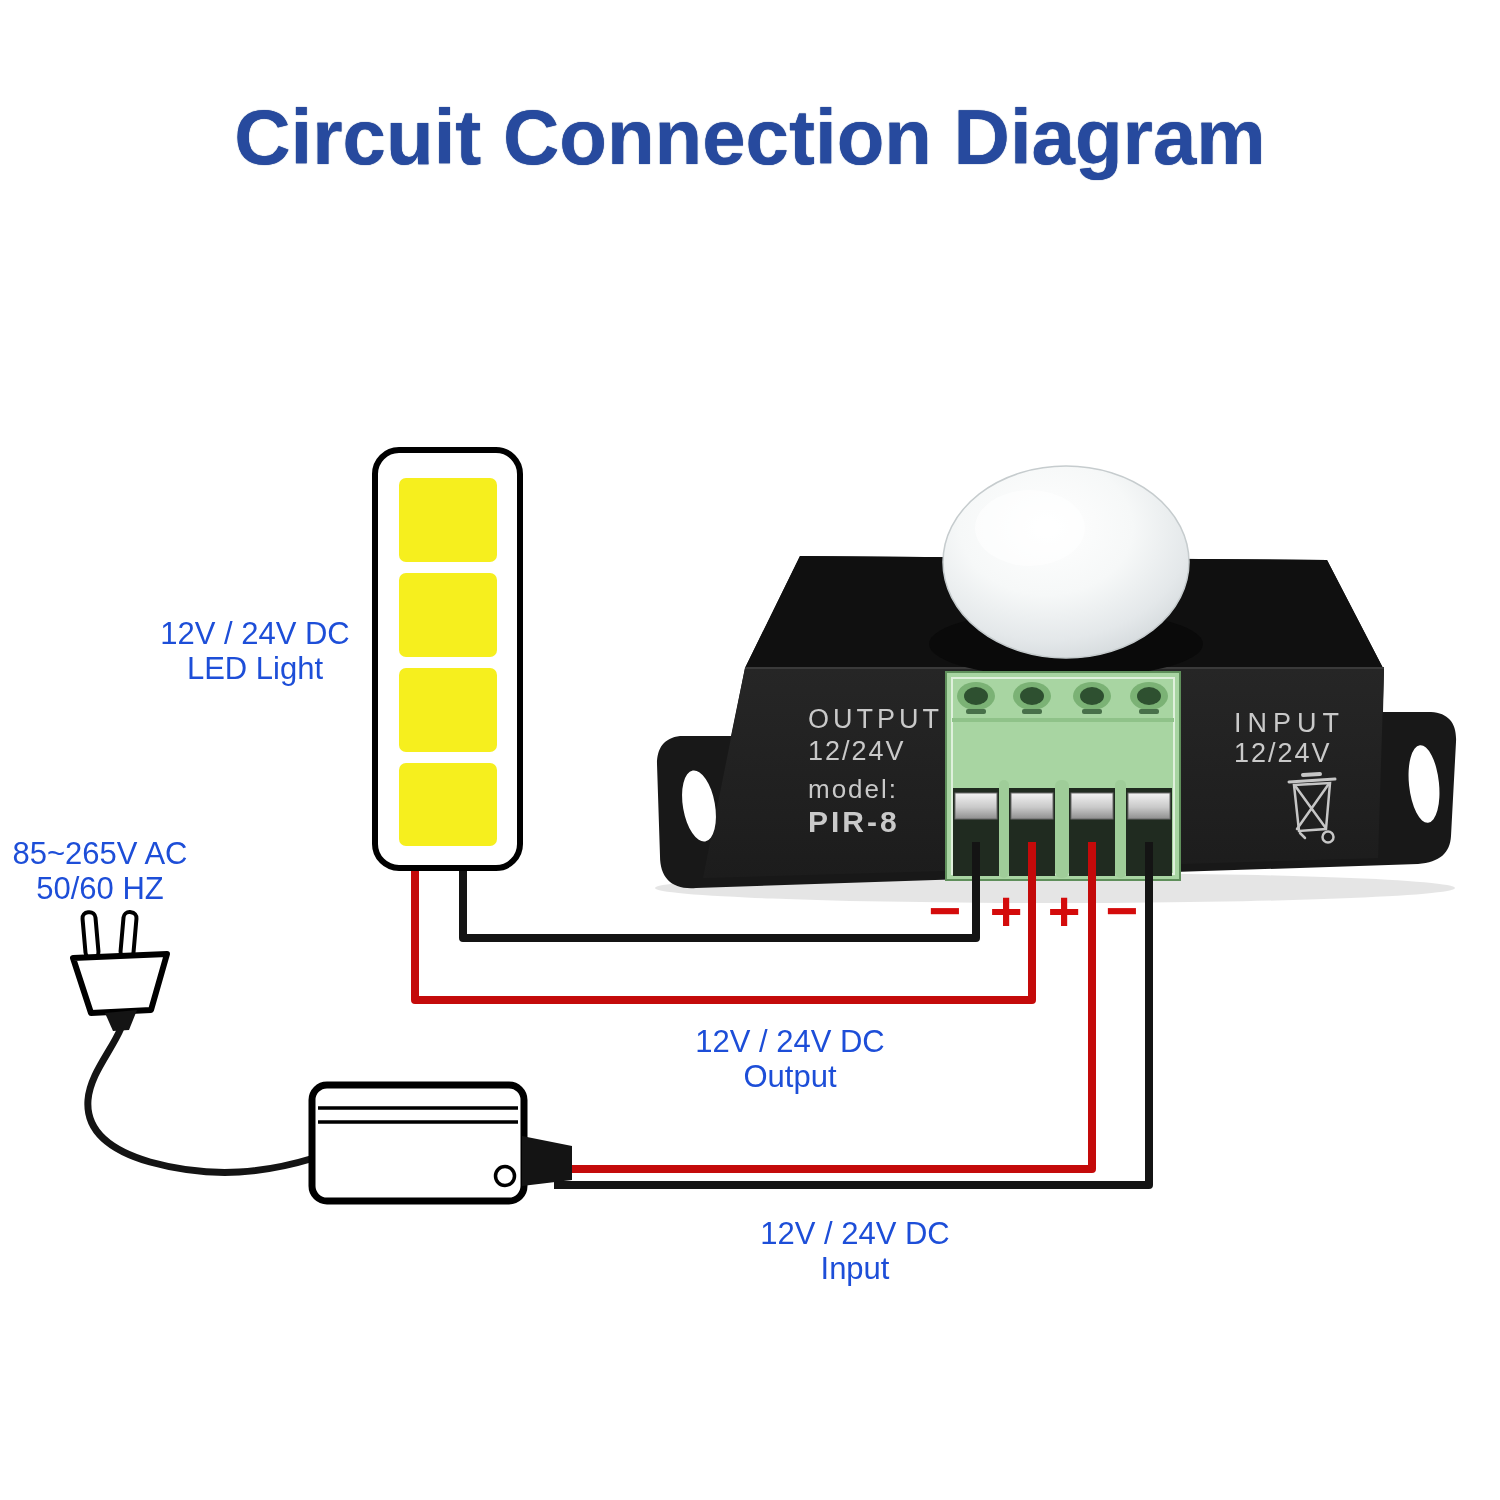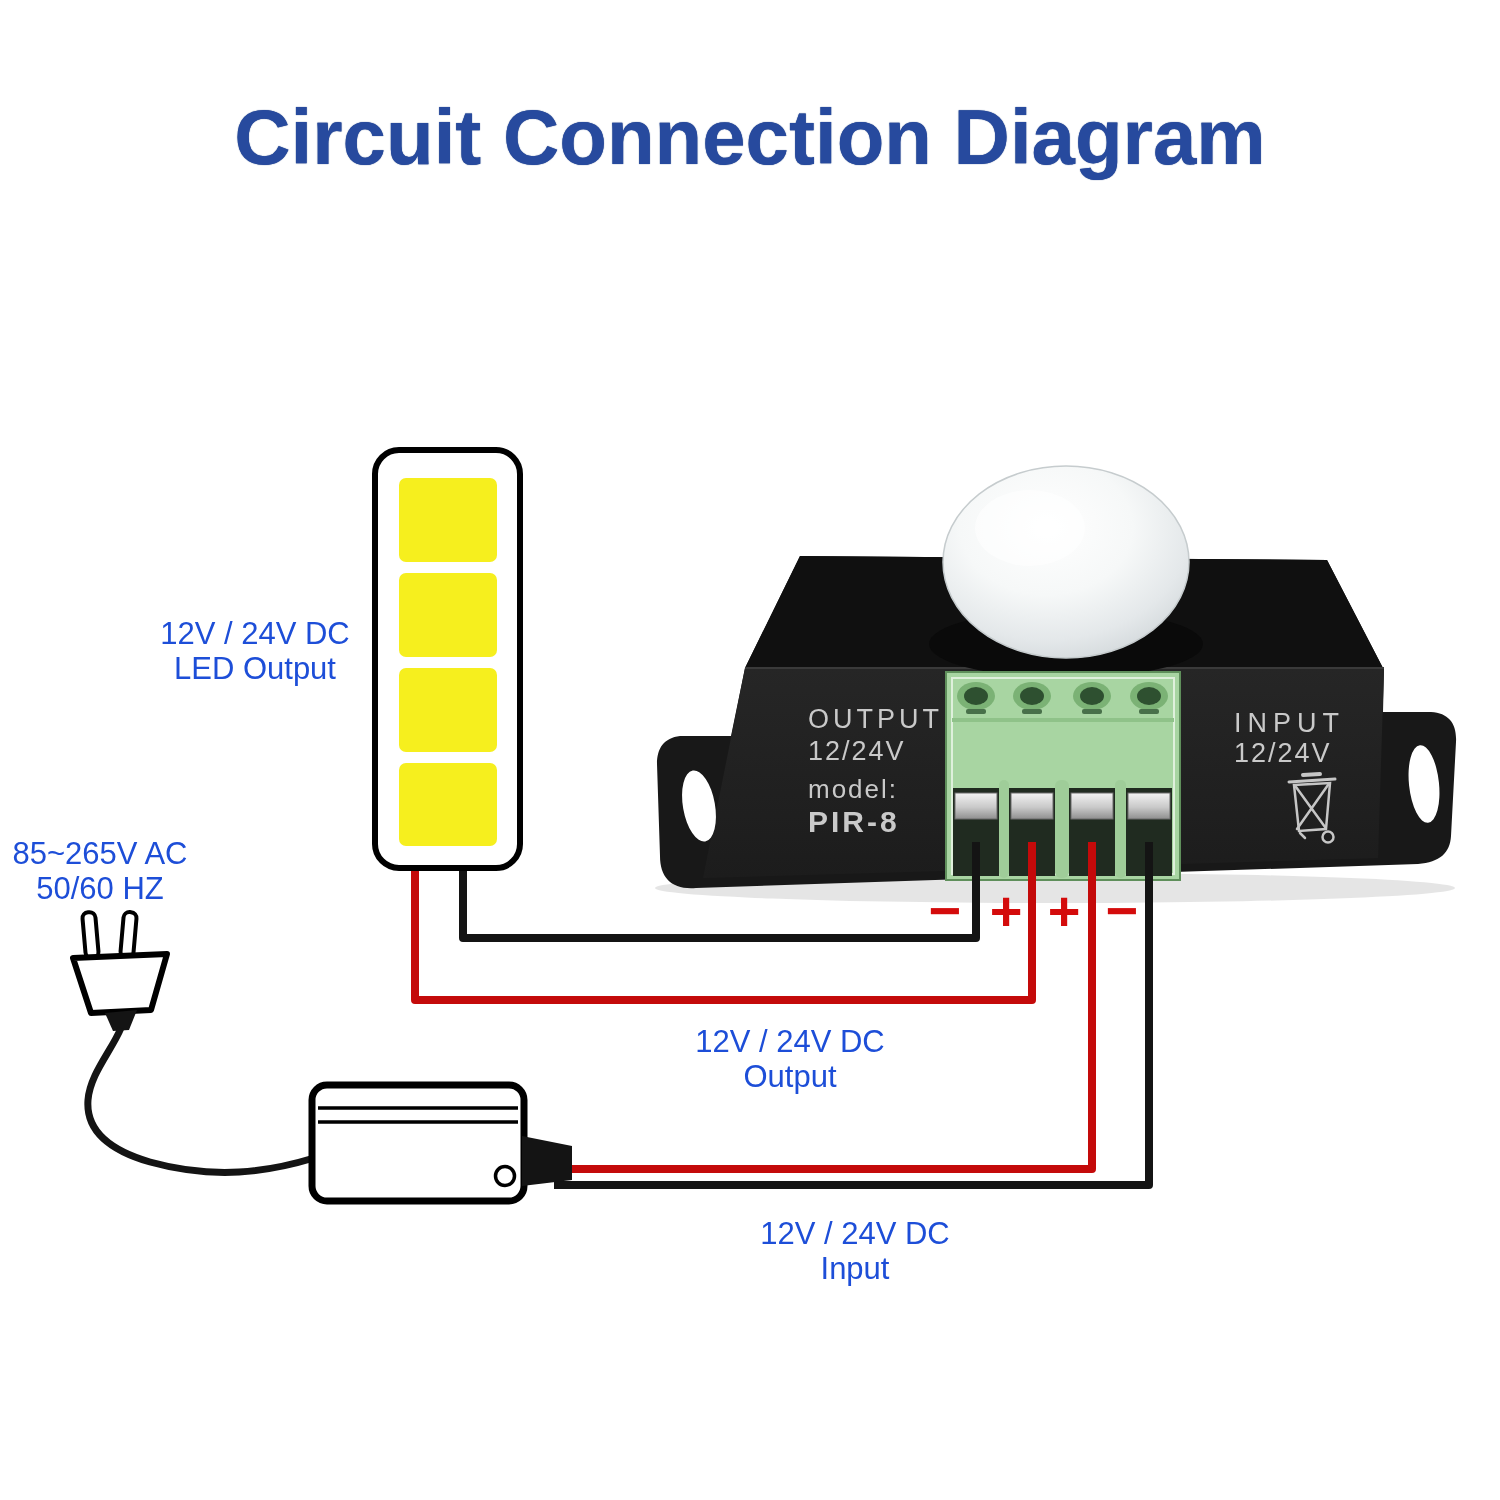--- a/index.html
+++ b/index.html
@@ -27,21 +27,21 @@
 </style>
 </head>
 <body>
 
 <div class="canvas">
 
   <div class="title">Circuit Connection Diagram</div>
 
   <div class="lbl lbl-led">
     <div>12V / 24V DC</div>
-    <div>LED Output</div>
+    <div>LED Light</div>
   </div>
 
   <div class="lbl lbl-ac">
     <div>85~265V AC</div>
     <div>50/60 HZ</div>
   </div>
 
   <div class="lbl lbl-output">
     <div>12V / 24V DC</div>
     <div>Output</div>

